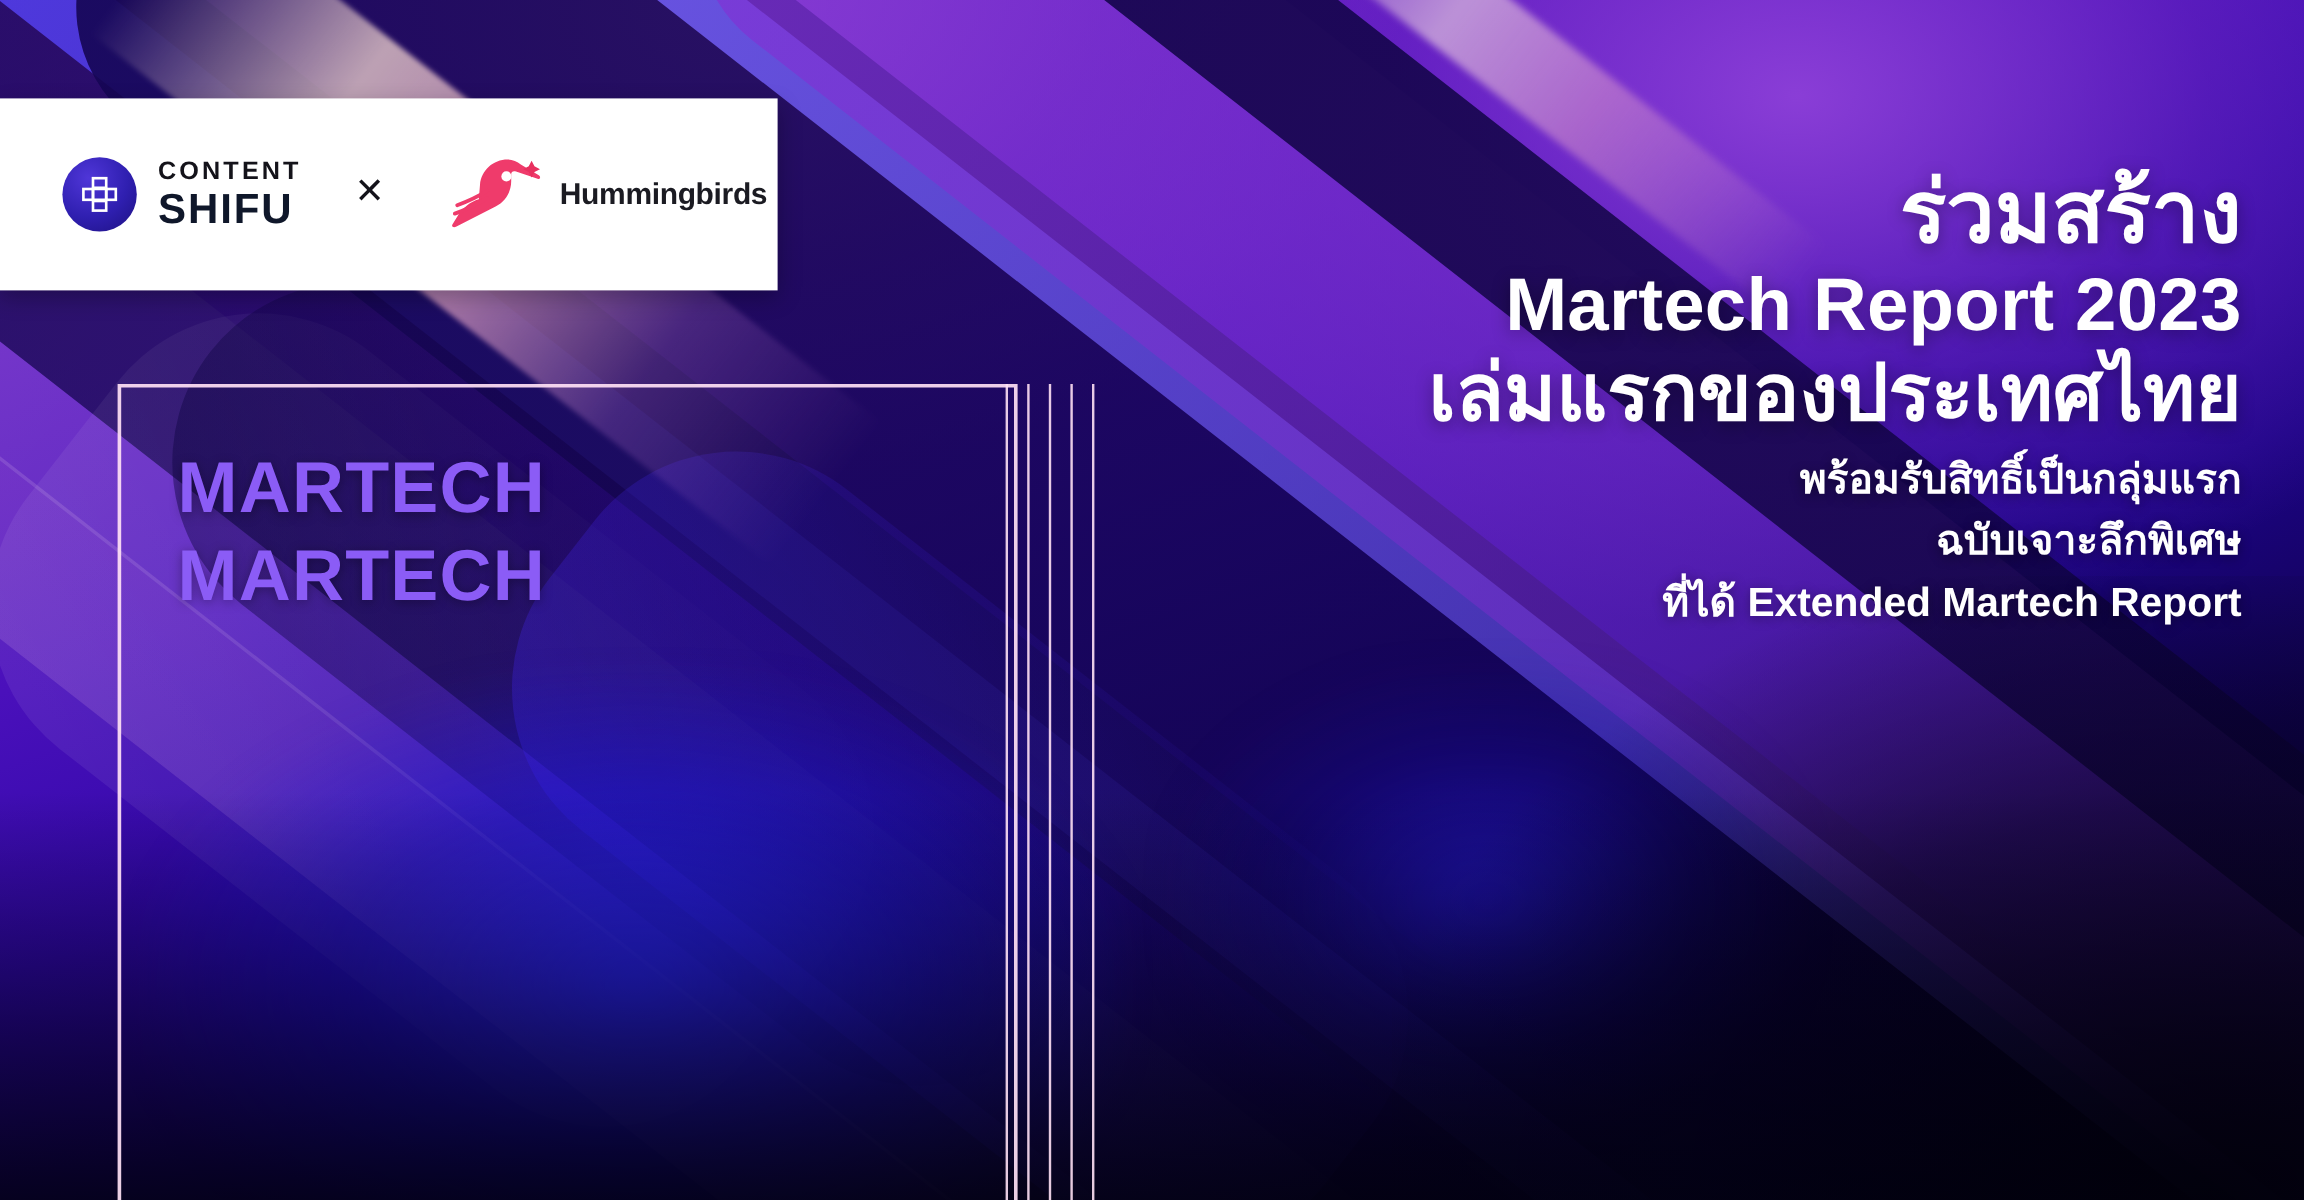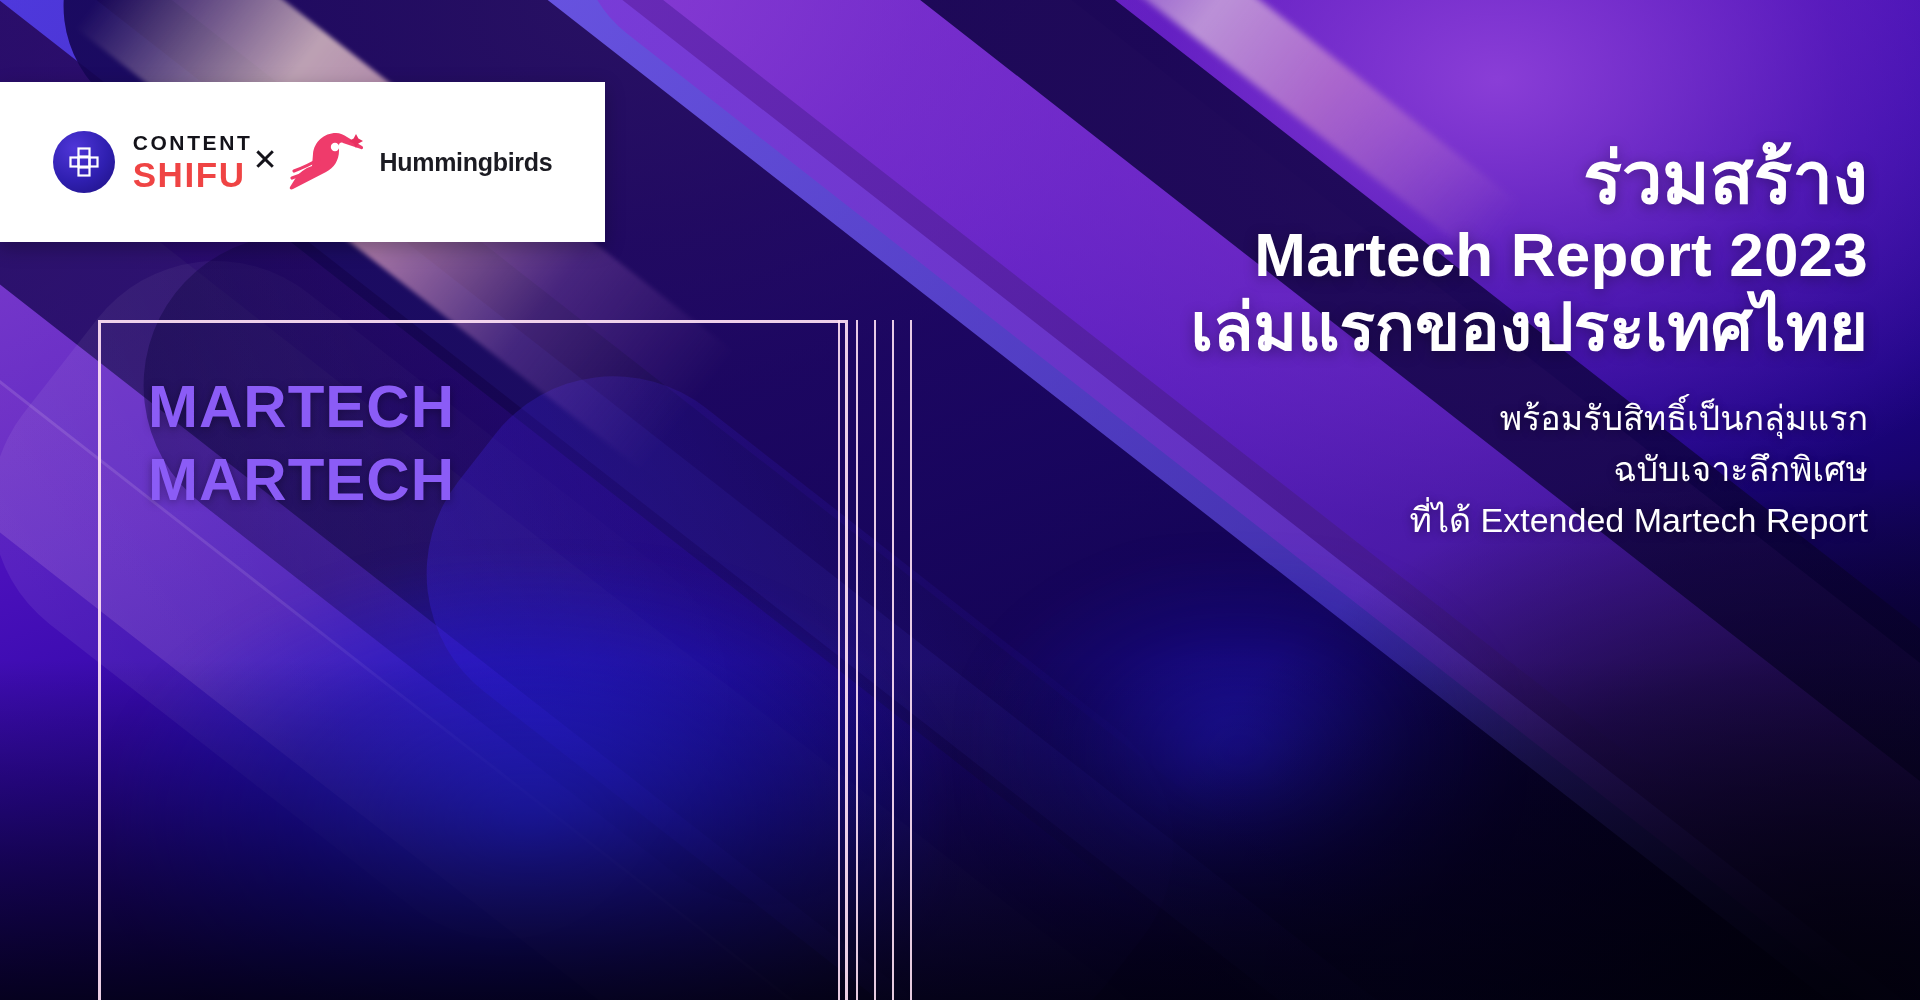--- a/index.html
+++ b/index.html
@@ -130,34 +130,36 @@
 
   
   #logo-card {
     position: absolute;
     left: 0; top: 82px;
     width: 605px; height: 160px;
     background: #ffffff;
     display: flex;
     align-items: center;
     justify-content: center;
+    gap: 44px;
     box-shadow: 0 6px 18px rgba(0,0,0,0.28);
+    padding-left: 43px;
   }
   .shifu-lockup { display: flex; align-items: center; gap: 18px; }
   .shifu-mark {
     width: 62px; height: 62px; border-radius: 50%;
     background: radial-gradient(circle at 35% 28%, #4f36d8 0%, #2f1fb0 55%, #1d1080 100%);
     display: flex; align-items: center; justify-content: center;
   }
   .shifu-words { line-height: 1; }
   .shifu-words .l1 {
     font-size: 21px; font-weight: 700; letter-spacing: 2.6px; color: #14131a;
   }
   .shifu-words .l2 {
-    font-size: 35px; font-weight: 800; letter-spacing: 1.6px; color: #ef4444; margin-top: 4px;
+    font-size: 35px; font-weight: 800; letter-spacing: 1.6px; color: #0f172a; margin-top: 4px;
   }
   .x-mark {
     font-size: 30px; font-weight: 800; color: #14131a; line-height: 1;
     transform: translateY(-2px);
   }
   .hb-lockup { display: flex; flex-direction: row; align-items: center; gap: 6px; }
   .hb-word { font-size: 25px; font-weight: 700; color: #1b1b22; letter-spacing: -0.3px; }
 
   
   #left-frame {
@@ -215,23 +217,23 @@
     text-shadow: 0 3px 14px rgba(0,0,0,0.35);
   }
   .h-thai-2 {
     font-size: 66px;
     font-weight: 800;
     line-height: 1.12;
     margin-top: 0;
     text-shadow: 0 3px 14px rgba(0,0,0,0.35);
   }
   .sub {
-    margin-top: 28px;
+    margin-top: 10px;
     font-size: 34px;
-    font-weight: 400;
+    font-weight: 700;
     line-height: 1.5;
     text-shadow: 0 2px 10px rgba(0,0,0,0.4);
   }
   .sub .sline { display: block; }
   #cta-button {
     display: inline-block;
     margin-top: 46px;
     background: #f8164c;
     color: #ffffff;
     font-size: 44px;

